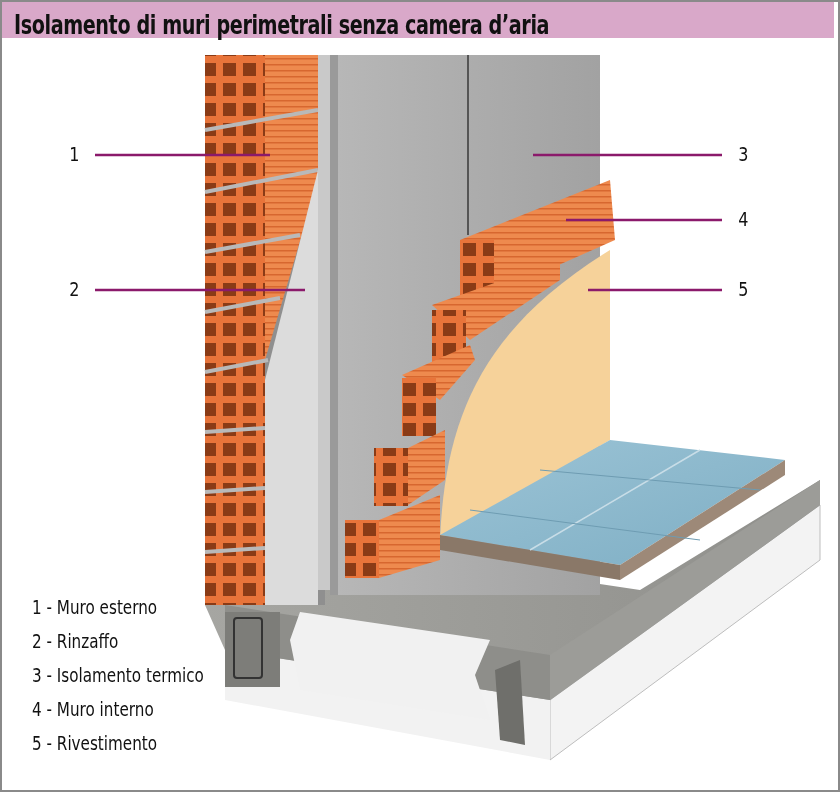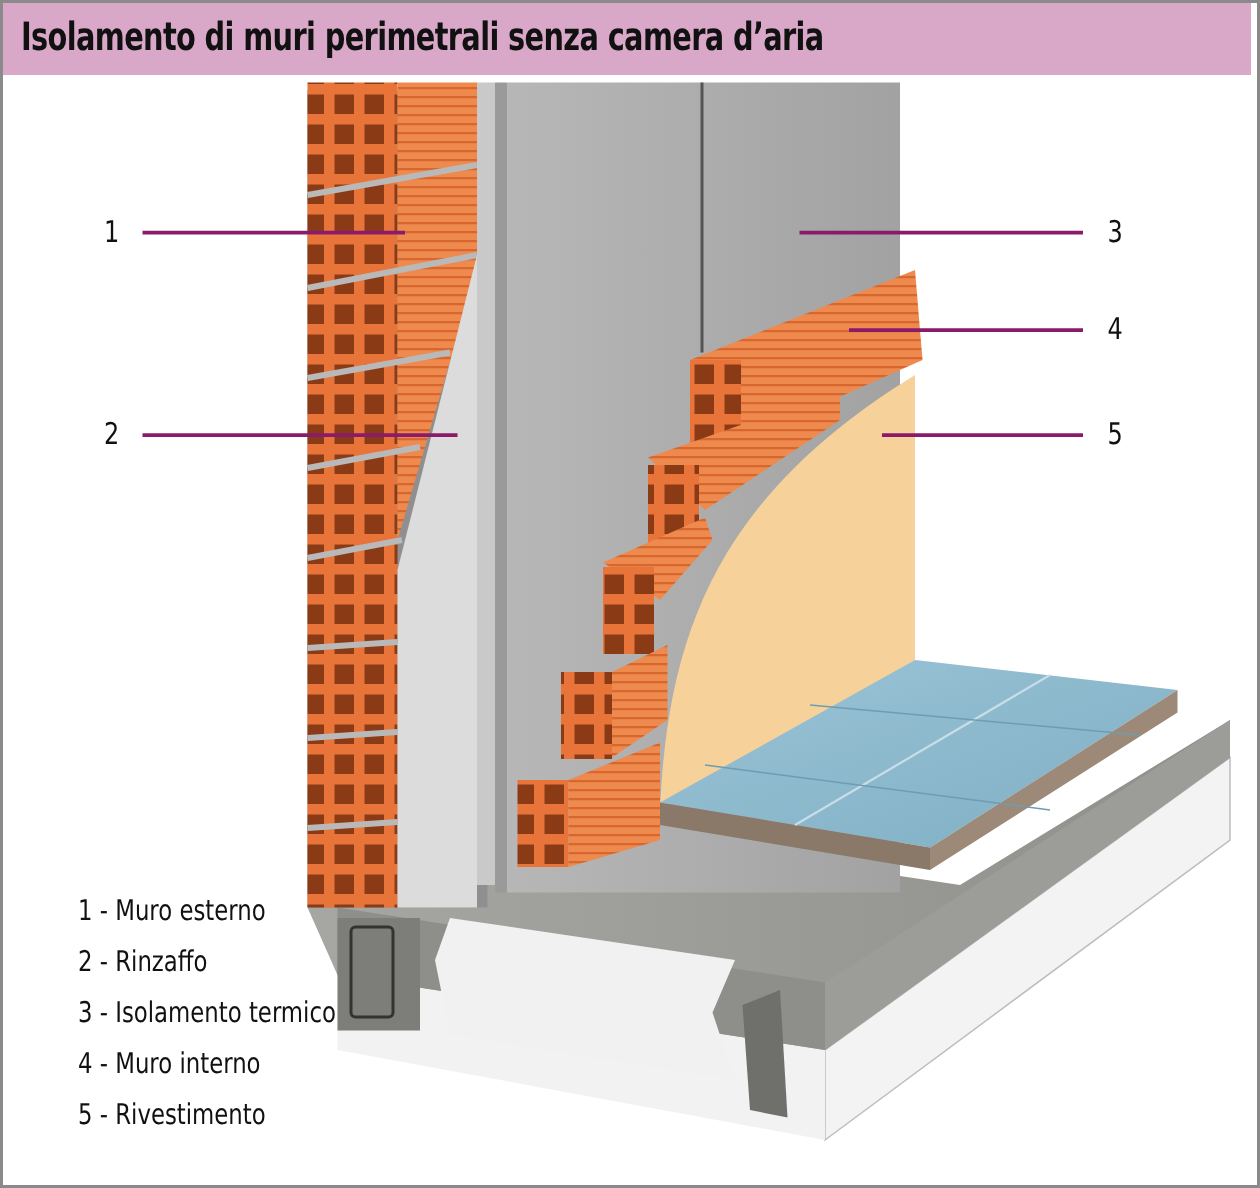--- a/index.html
+++ b/index.html
@@ -1,22 +1,22 @@
 <!DOCTYPE html>
 <html><head>
 <meta charset="utf-8">
 <style>
   html, body { margin: 0; padding: 0; }
   body { width: 840px; height: 792px; background: #ffffff; position: relative; overflow: hidden; font-family: "Liberation Sans", sans-serif; }
   .frame { position: absolute; left: 0; top: 0; width: 836px; height: 788px; border: 2px solid #8a8a8a; background: #ffffff; }
-  .title-bar { position: absolute; left: 2px; top: 2px; width: 832px; height: 48px; background: #d9a8c9; }
+  .title-bar { position: absolute; left: 2px; top: 2px; width: 832px; height: 36px; background: #d9a8c9; }
   .title { position: absolute; left: 12px; top: 8px; font-family: "DejaVu Sans Condensed", "DejaVu Sans", sans-serif; font-weight: bold; font-size: 26px; color: #111; letter-spacing: -0.5px; transform: scaleX(0.82); transform-origin: left center; white-space: nowrap; }
   svg.scene { position: absolute; left: 0; top: 0; }
   .callout-num { position: absolute; font-family: "DejaVu Sans", sans-serif; font-size: 20px; color: #111; transform: scaleX(0.8); }
-  .legend { position: absolute; left: 52px; top: 590px; }
+  .legend { position: absolute; left: 32px; top: 590px; }
   .legend-item { font-family: "DejaVu Sans", sans-serif; font-size: 19px; color: #111; height: 34px; line-height: 34px; transform: scaleX(0.8); transform-origin: left center; white-space: nowrap; }
 </style>
 </head>
 <body>
 
 <div class="frame"></div>
 <div class="title-bar">
   <div class="title">Isolamento di muri perimetrali senza camera d’aria</div>
 </div>
 

